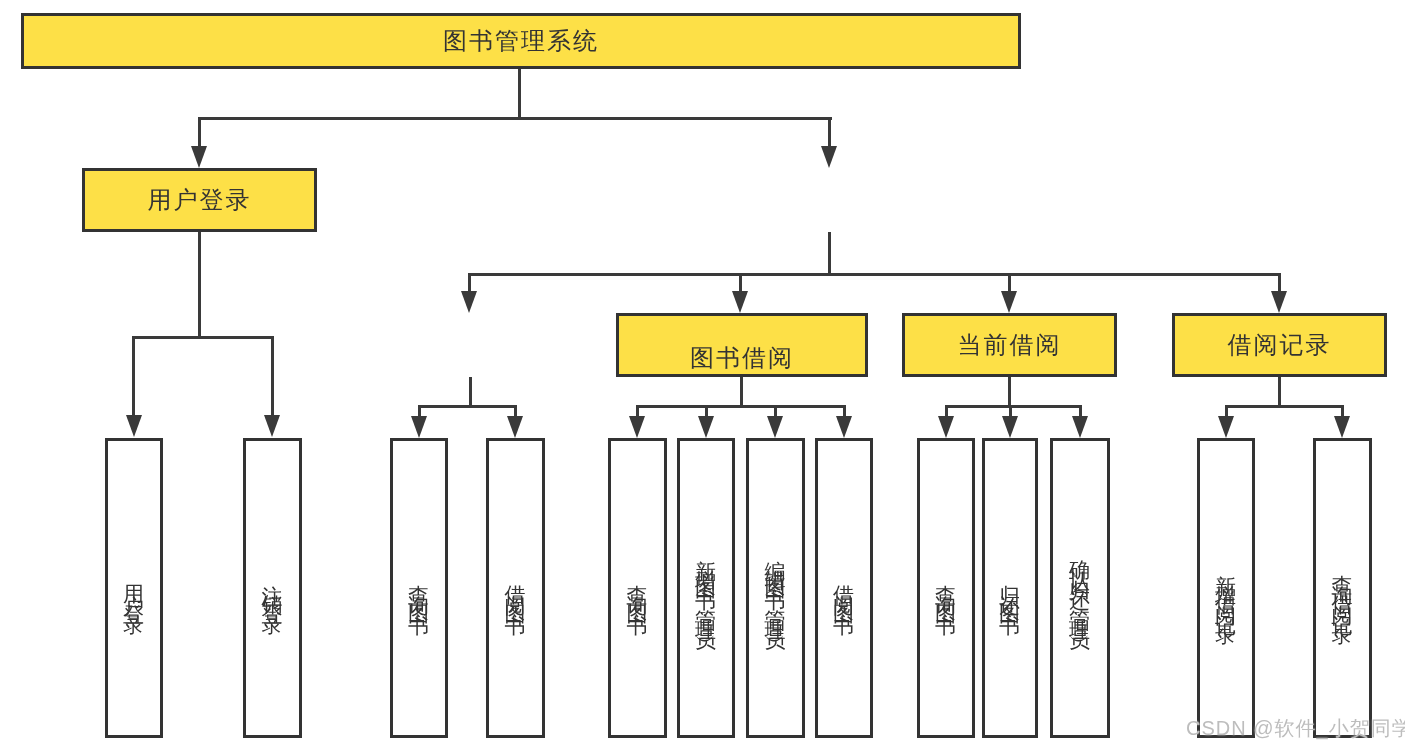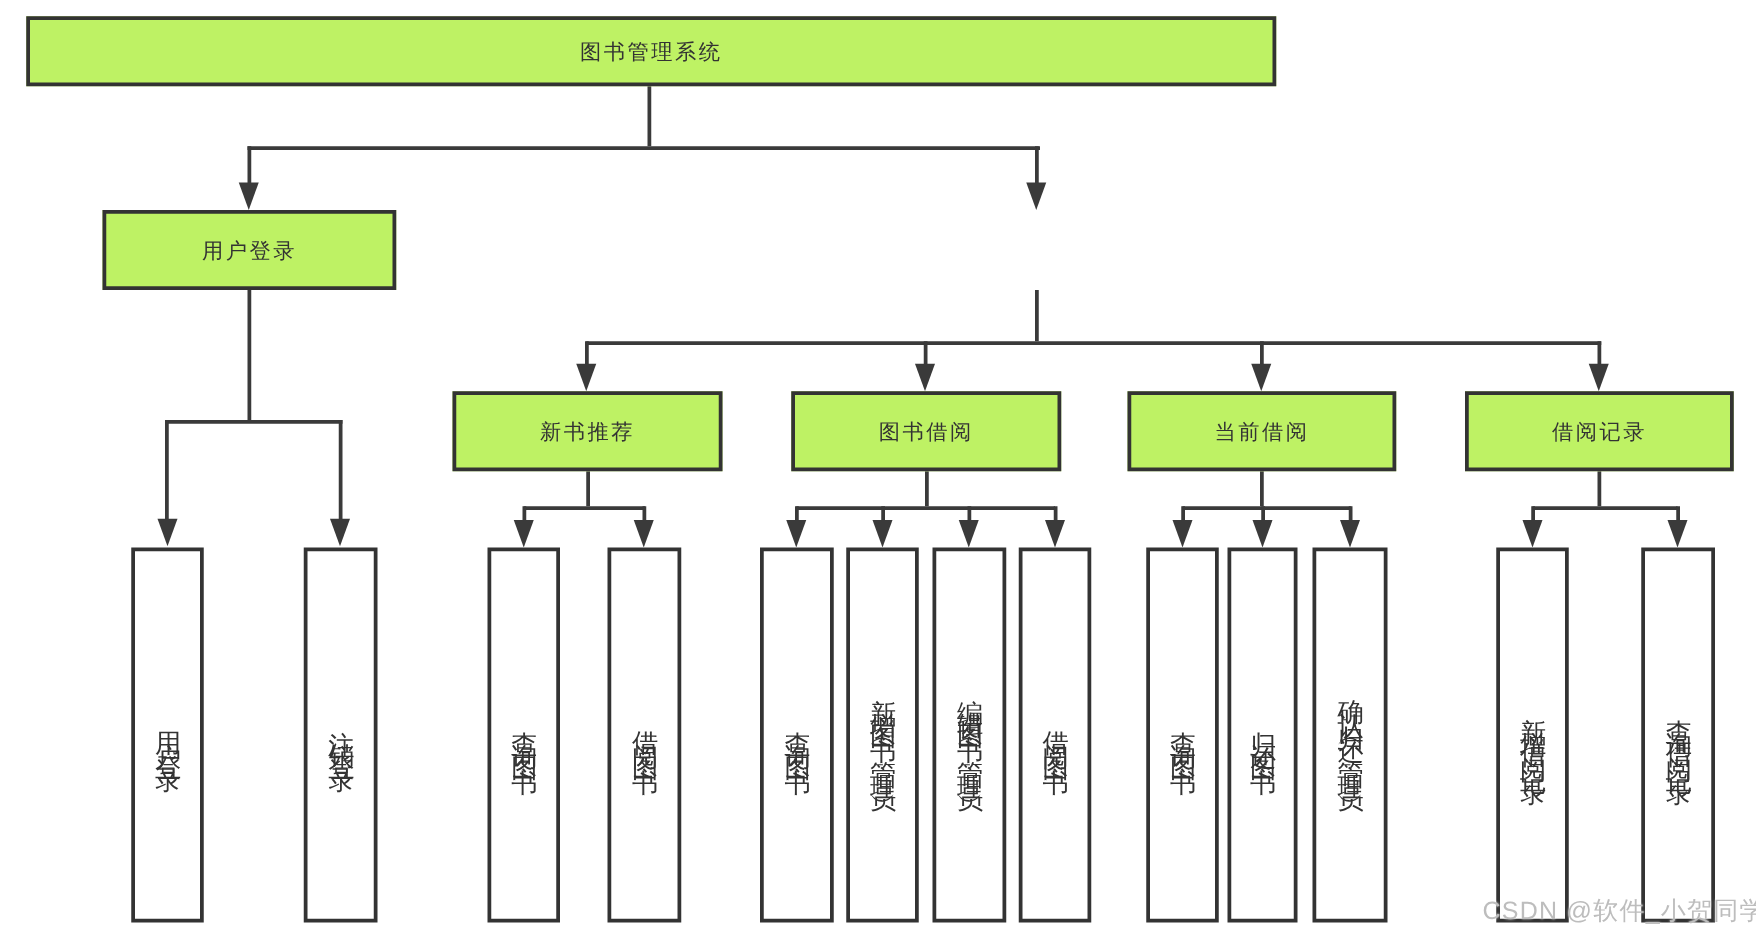--- a/index.html
+++ b/index.html
@@ -12,27 +12,27 @@
     width: 1405px;
     height: 747px;
     background: #ffffff;
     font-family: "Liberation Sans", "DejaVu Sans", sans-serif;
     overflow: hidden;
   }
   
   .box {
     position: absolute;
     box-sizing: border-box;
-    background: #bef264;
+    background: #fde047;
     border: 3px solid #333333;
     display: flex;
     align-items: center;
     justify-content: center;
     color: #333333;
-    font-size: 17px;
+    font-size: 24px;
     letter-spacing: 2px;
     white-space: nowrap;
     z-index: 2;
   }
   .vbox {
     position: absolute;
     box-sizing: border-box;
     background: #ffffff;
     border: 3px solid #333333;
     display: flex;
@@ -115,24 +115,21 @@
   <div class="hline" style="left:469px; top:273px; width:812px;"></div>
   <div class="vline" style="left:468px; top:273px; height:20px;"></div>
   <div class="arrow" style="left:461px; top:291px;"></div>
   <div class="vline" style="left:739px; top:273px; height:20px;"></div>
   <div class="arrow" style="left:732px; top:291px;"></div>
   <div class="vline" style="left:1008px; top:273px; height:20px;"></div>
   <div class="arrow" style="left:1001px; top:291px;"></div>
   <div class="vline" style="left:1278px; top:273px; height:20px;"></div>
   <div class="arrow" style="left:1271px; top:291px;"></div>
 
-  <div class="box" style="left:362px; top:313px; width:216px; height:64px;">
-    <span>新书推荐</span>
-  </div>
-  <div class="box" style="left:633px; top:313px; width:216px; height:64px;">
+  <div class="box" style="left:616px; top:313px; width:252px; height:64px;align-items:flex-end;">
     <span>图书借阅</span>
   </div>
   <div class="box" style="left:902px; top:313px; width:215px; height:64px;">
     <span>当前借阅</span>
   </div>
   <div class="box" style="left:1172px; top:313px; width:215px; height:64px;">
     <span>借阅记录</span>
   </div>
 
   <div class="vline" style="left:469px; top:377px; height:28px;"></div>

